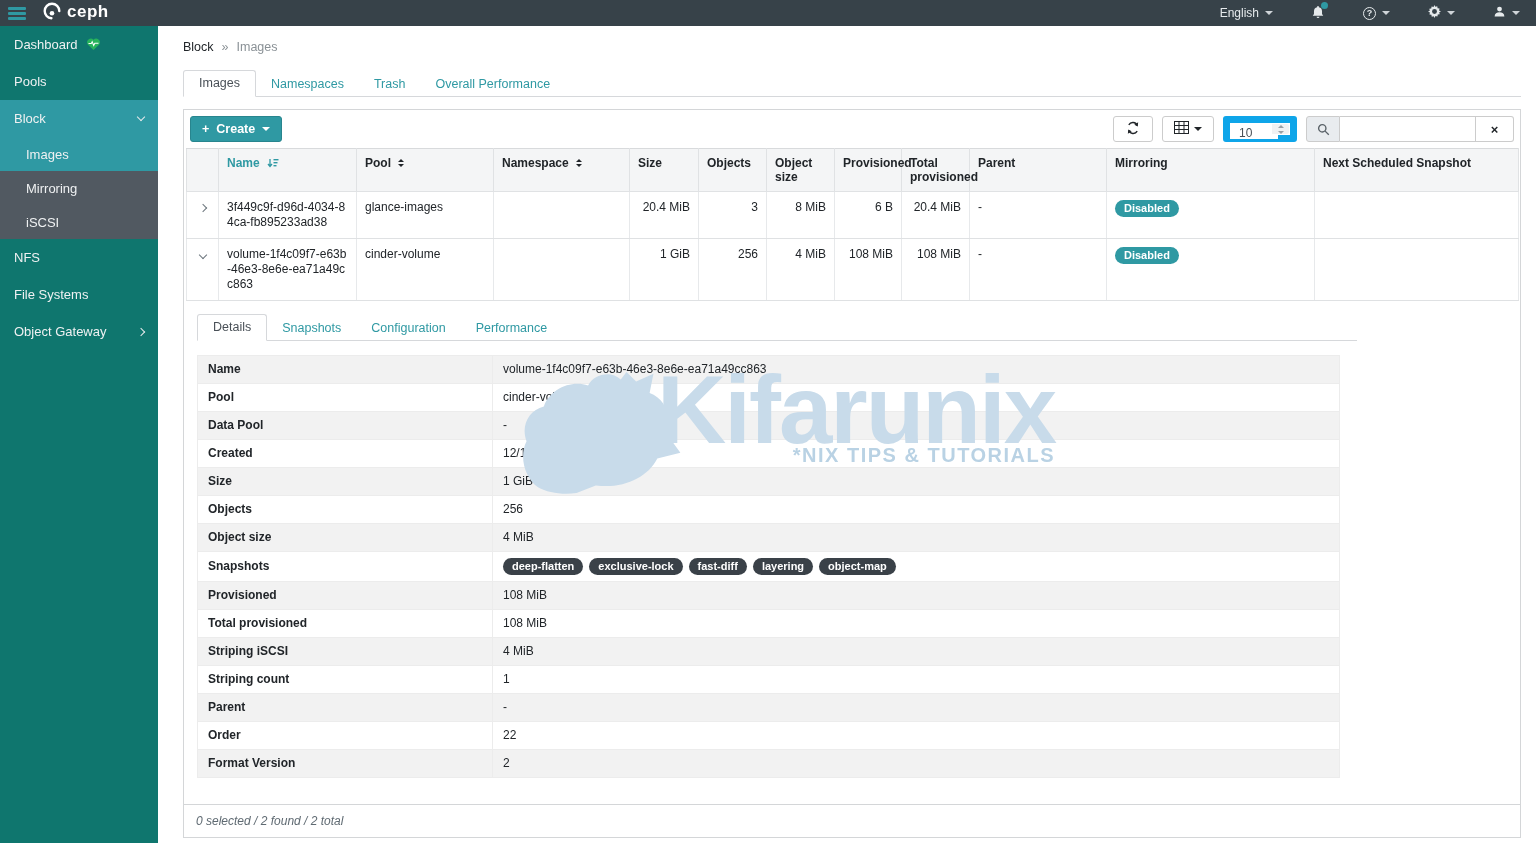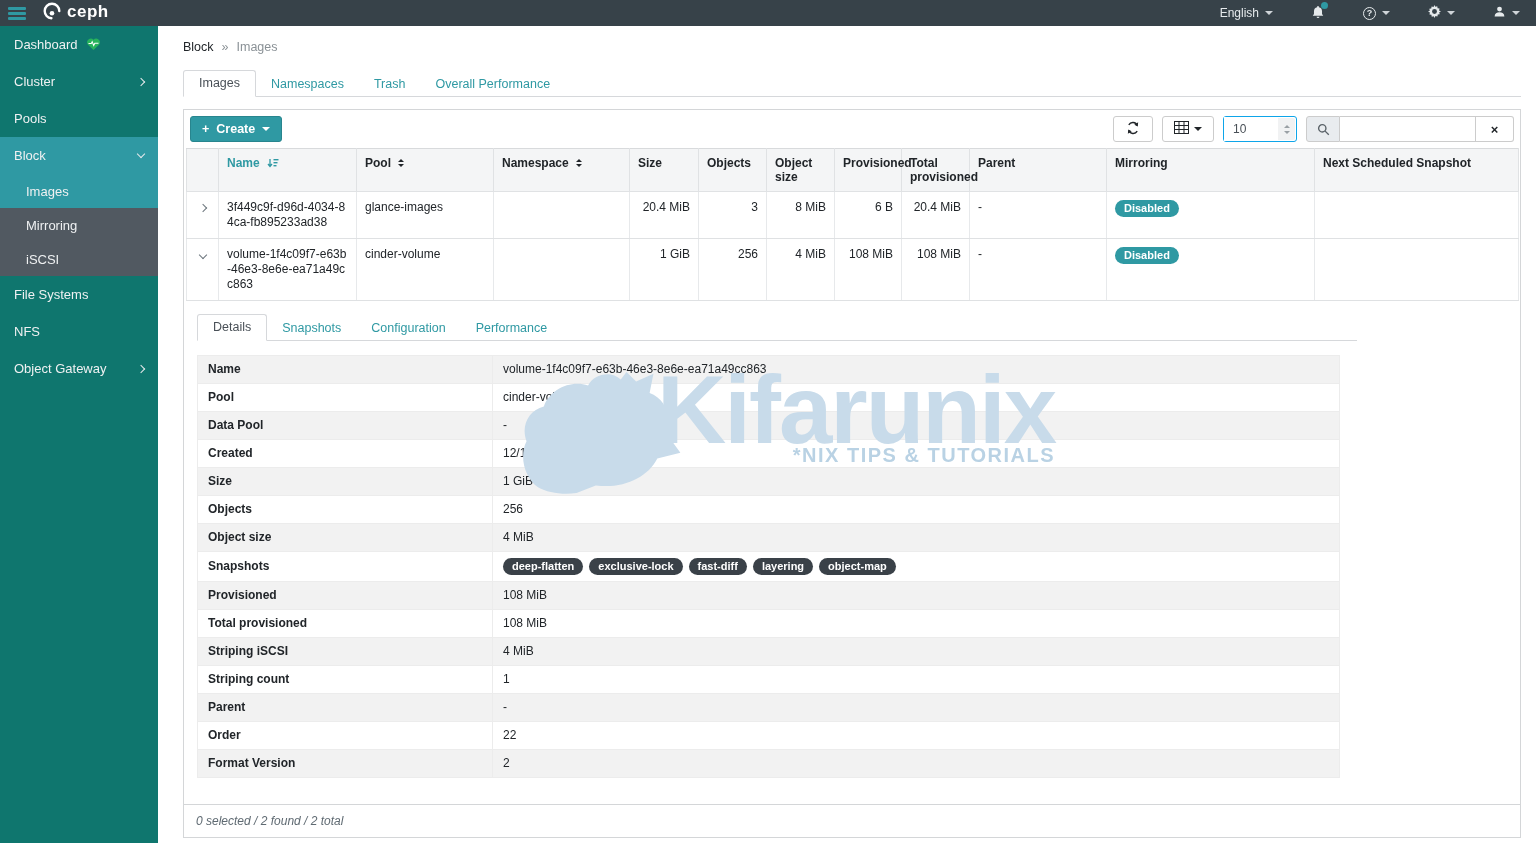--- a/index.html
+++ b/index.html
@@ -48,21 +48,21 @@
 
   .card { margin:12px 0 0 25px; width:1338px; border:1px solid #d4d6d8; background:#fff; }
 
   
   .toolbar { display:flex; align-items:center; padding:6px; }
   .btn-create { display:flex; align-items:center; gap:7px; height:26px; padding:0 11px; background:#2f99a3; color:#fff;
                 border:1px solid #28858e; border-radius:3px; font-size:12.5px; font-weight:bold; cursor:pointer; }
   .toolbar-right { margin-left:auto; display:flex; align-items:center; gap:9px; }
   .btn-light { display:flex; align-items:center; justify-content:center; gap:5px; height:26px; min-width:40px; background:#fff;
                border:1px solid #ccc; border-radius:3px; cursor:pointer; color:#212529; }
-  .pagesize { position:relative; width:74px; height:26px; border:1px solid #0ea5e9; border-radius:3px; background:#fff; }
+  .pagesize { position:relative; width:74px; height:26px; border:7px solid #0ea5e9; border-radius:3px; background:#fff; }
   .pagesize input { width:48px; height:100%; border:none; outline:none; padding-left:9px; font-size:12px; color:#495057; font-family:inherit; }
   .spin { position:absolute; top:1px; right:1px; bottom:1px; width:17px; background:#f1f2f3; border-radius:0 2px 2px 0;
           display:flex; flex-direction:column; align-items:center; justify-content:center; gap:3px; color:#9aa0a5; cursor:pointer; }
   .search-group { display:flex; height:26px; }
   .search-addon { width:34px; background:#e9ecef; border:1px solid #ccc; border-radius:3px 0 0 3px; display:flex; align-items:center; justify-content:center; }
   .search-input { width:136px; border:1px solid #ccc; border-left:none; outline:none; padding:0 8px; font-size:12px; font-family:inherit; }
   .btn-clear { width:38px; height:26px; background:#fff; border:1px solid #ccc; border-left:none; border-radius:0 3px 3px 0;
                font-size:13px; font-weight:bold; color:#212529; display:flex; align-items:center; justify-content:center; cursor:pointer; }
 
   
@@ -158,44 +158,40 @@
   <div class="side-item">
     <span>Dashboard</span>
     <span class="health">
       <svg width="15" height="13" viewBox="0 0 16 14">
           <path d="M8 13 1.8 7A4 4 0 0 1 8 2a4 4 0 0 1 6.2 5z" fill="#28b35c"></path>
           <path d="M2.6 6h3l1-2 1.6 4 1.2-2.4H13.4" stroke="#fff" stroke-width="1.1" fill="none"></path>
         </svg>
     </span>
   </div>
   <div class="side-item">
-    <span>Cluster</span>
-    <span class="side-chev chev chev-right"></span>
-  </div>
-  <div class="side-item">
     <span>Pools</span>
   </div>
   <div class="side-item teal">
     <span>Block</span>
     <span class="side-chev chev chev-down"></span>
   </div>
   <div class="side-sub active">
     <span>Images</span>
   </div>
   <div class="side-sub">
     <span>Mirroring</span>
   </div>
   <div class="side-sub">
     <span>iSCSI</span>
   </div>
   <div class="side-item">
+    <span>NFS</span>
+  </div>
+  <div class="side-item">
     <span>File Systems</span>
-  </div>
-  <div class="side-item">
-    <span>NFS</span>
   </div>
   <div class="side-item">
     <span>Object Gateway</span>
     <span class="side-chev chev chev-right"></span>
   </div>
 </div>
 
 <div class="content">
 
   <div class="breadcrumb">

